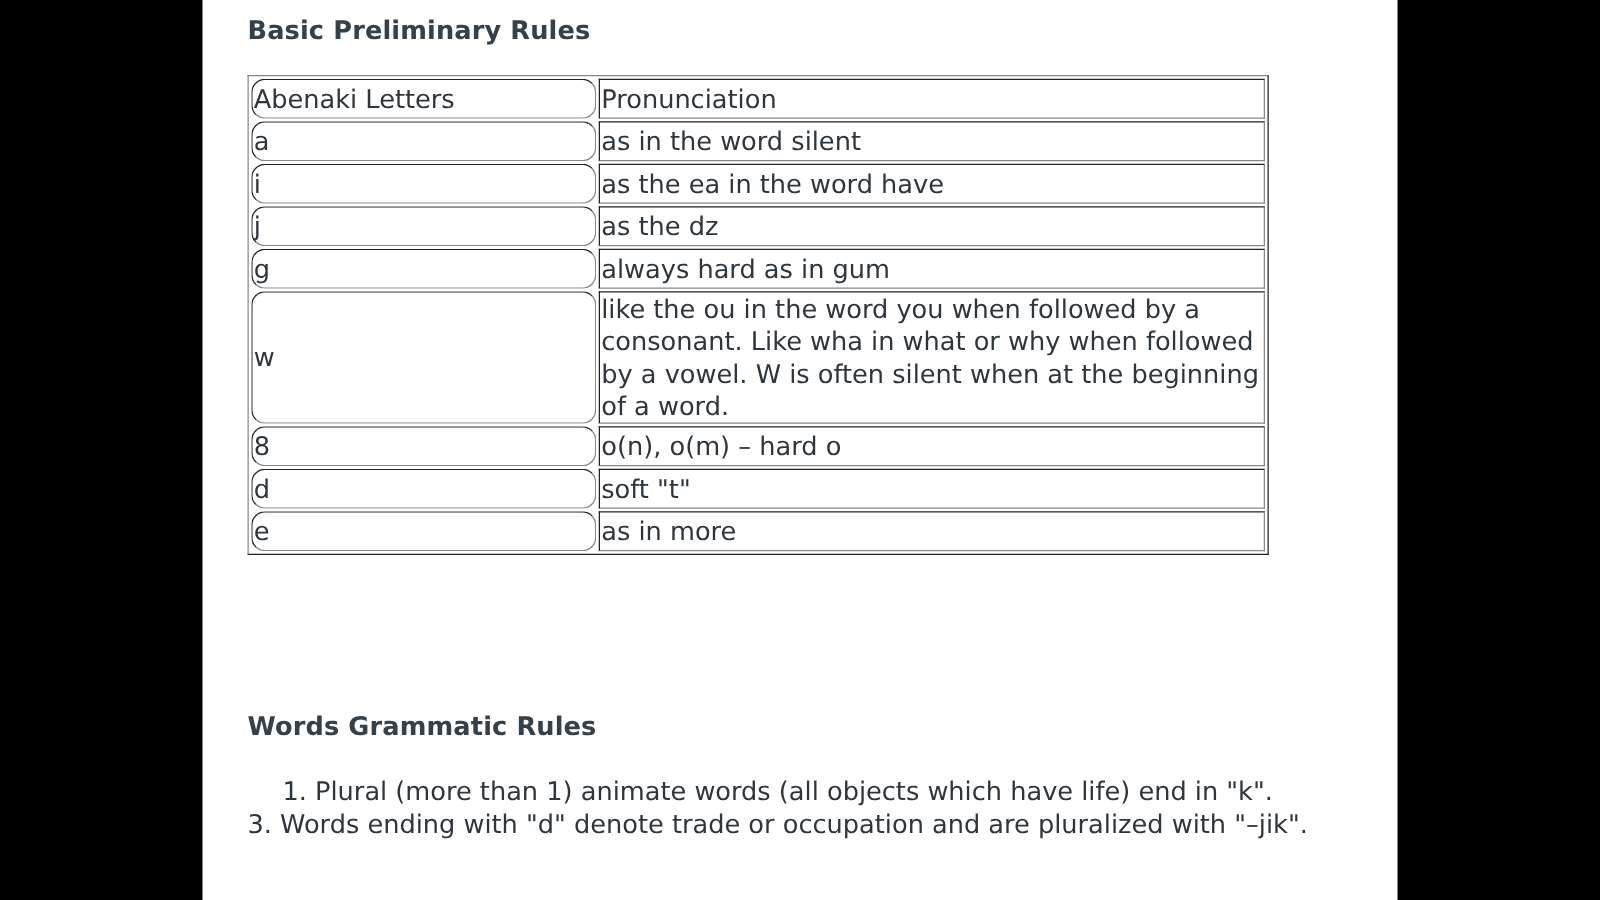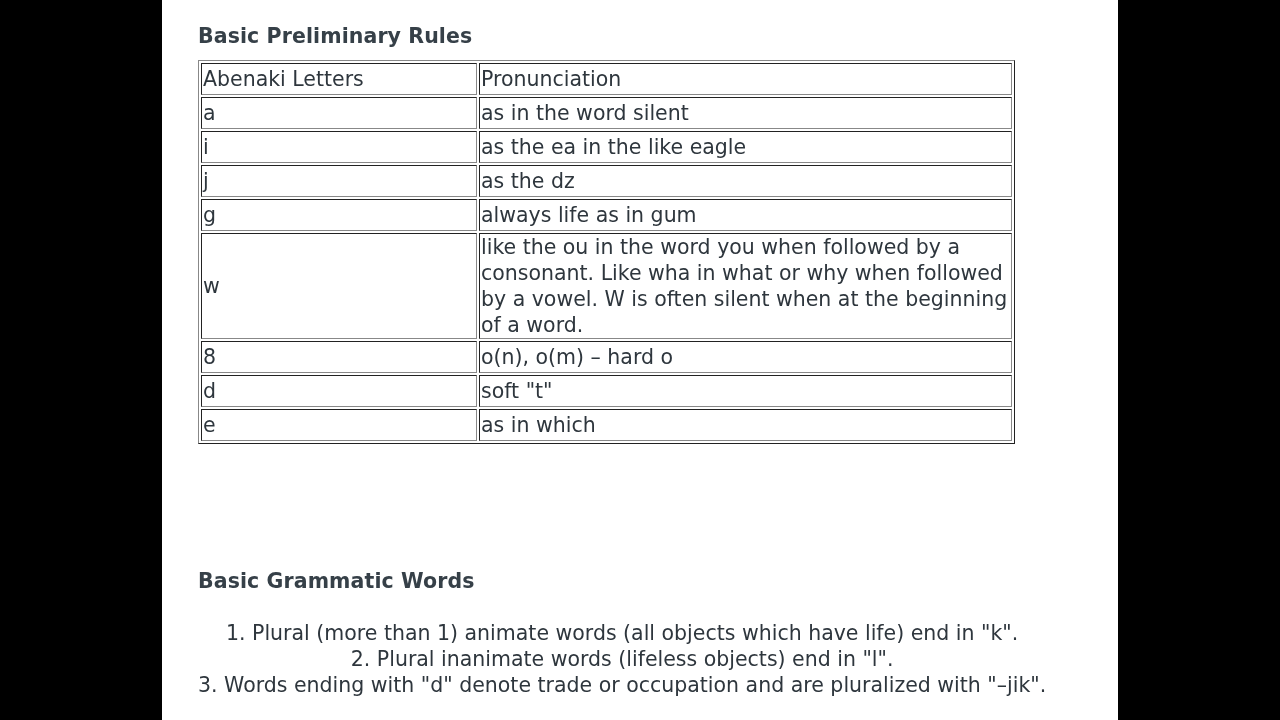--- a/index.html
+++ b/index.html
@@ -11,40 +11,40 @@
     }
     .page {
       position: absolute; left: 162px; top: 0; width: 956px; height: 720px;
       background: #ffffff; overflow: hidden;
     }
     .h {
       position: absolute; left: 36px;
       font-size: 20.5px; font-weight: bold; color: #364048;
       letter-spacing: 0.1px;
     }
-    .h1 { top: 24px; }
+    .h1 { top: 12px; }
     .h2 { top: 569px; }
     table.rules {
       position: absolute; left: 36px; top: 60px;
       width: 817px;
       border-collapse: separate; border-spacing: 2px;
       border: 1px solid #555; border-right-color: #222; border-bottom-color: #222;
       border-left-color: #888; border-top-color: #888;
       table-layout: fixed;
     }
     table.rules td {
       border: 1px solid #222;
       border-left-color: #222; border-top-color: #222;
       border-right-color: #888; border-bottom-color: #888;
       padding: 0 1px;
       font-size: 20.5px; line-height: 26px; color: #2e363d;
       vertical-align: middle;
       height: 30px;
     }
-    td.c1 { width: 272px; }
+    td.c1 { width: 272px; border-radius: 11px; }
     ol.grammar {
       position: absolute; left: 36px; top: 620px; margin: 0; padding: 0;
       list-style: none; font-size: 20.5px; line-height: 26px; color: #2e363d; text-align: center;
     }
   </style>
 </head>
 <body>
 
 <div class="page">
   <div class="h h1">Basic Preliminary Rules</div>
@@ -54,49 +54,48 @@
         <tr>
       <td class="c1">Abenaki Letters</td>
       <td>Pronunciation</td>
     </tr>
     <tr>
       <td class="c1">a</td>
       <td>as in the word silent</td>
     </tr>
     <tr>
       <td class="c1">i</td>
-      <td>as the ea in the like eagle</td>
+      <td>as the ea in the word have</td>
     </tr>
     <tr>
       <td class="c1">j</td>
       <td>as the dz</td>
     </tr>
     <tr>
       <td class="c1">g</td>
-      <td>always life as in gum</td>
+      <td>always hard as in gum</td>
     </tr>
     <tr>
       <td class="c1">w</td>
       <td>like the ou in the word you when followed by a consonant. Like wha in what or why when followed by a vowel. W is often silent when at the beginning of a word.</td>
     </tr>
     <tr>
       <td class="c1">8</td>
       <td>o(n), o(m) – hard o</td>
     </tr>
     <tr>
       <td class="c1">d</td>
       <td>soft "t"</td>
     </tr>
     <tr>
       <td class="c1">e</td>
-      <td>as in which</td>
+      <td>as in more</td>
     </tr>
   </tbody>
     </table>
 
-  <div class="h h2">Basic Grammatic Words</div>
+  <div class="h h2">Words Grammatic Rules</div>
 
   <ol class="grammar">
     <li>1. Plural (more than 1) animate words (all objects which have life) end in "k".</li>
-    <li>2. Plural inanimate words (lifeless objects) end in "l".</li>
     <li>3. Words ending with "d" denote trade or occupation and are pluralized with "–jik".</li>
   </ol>
 </div>
 
 </body></html>

